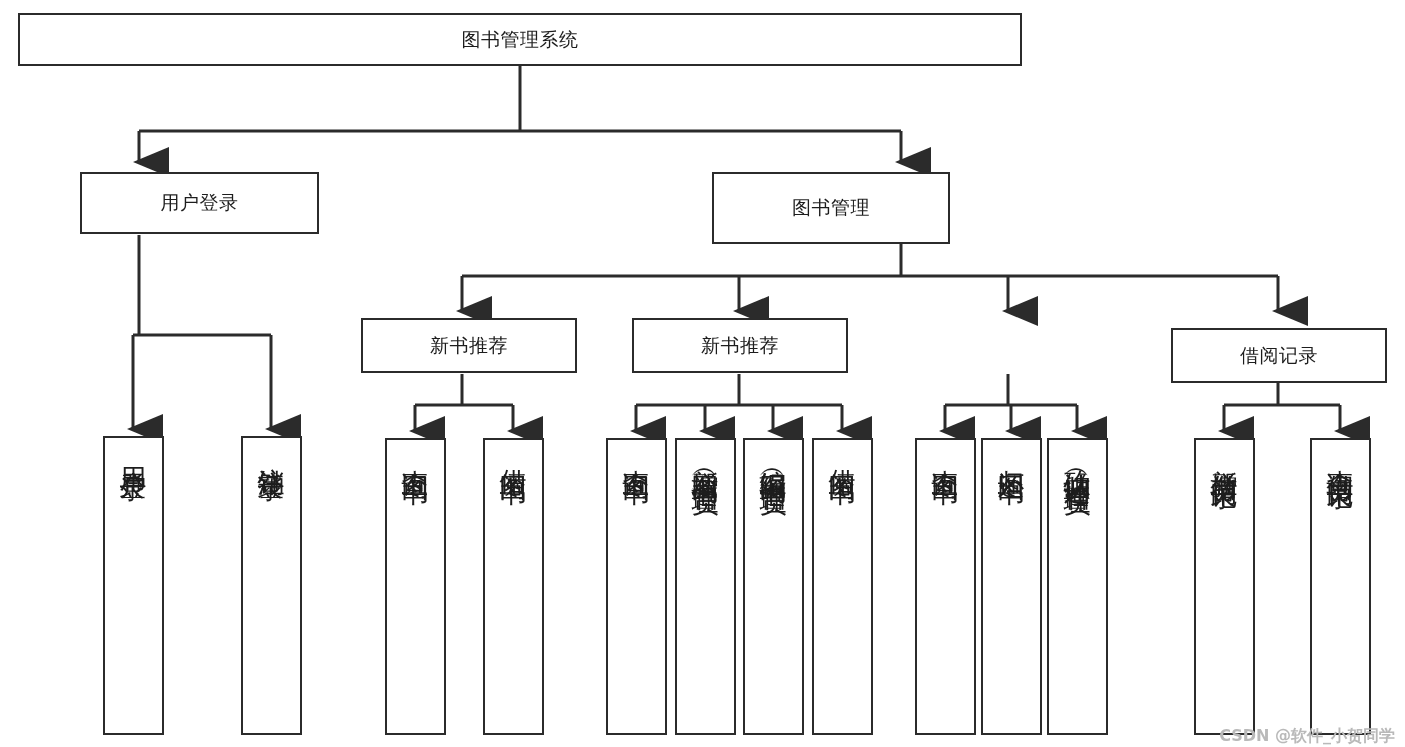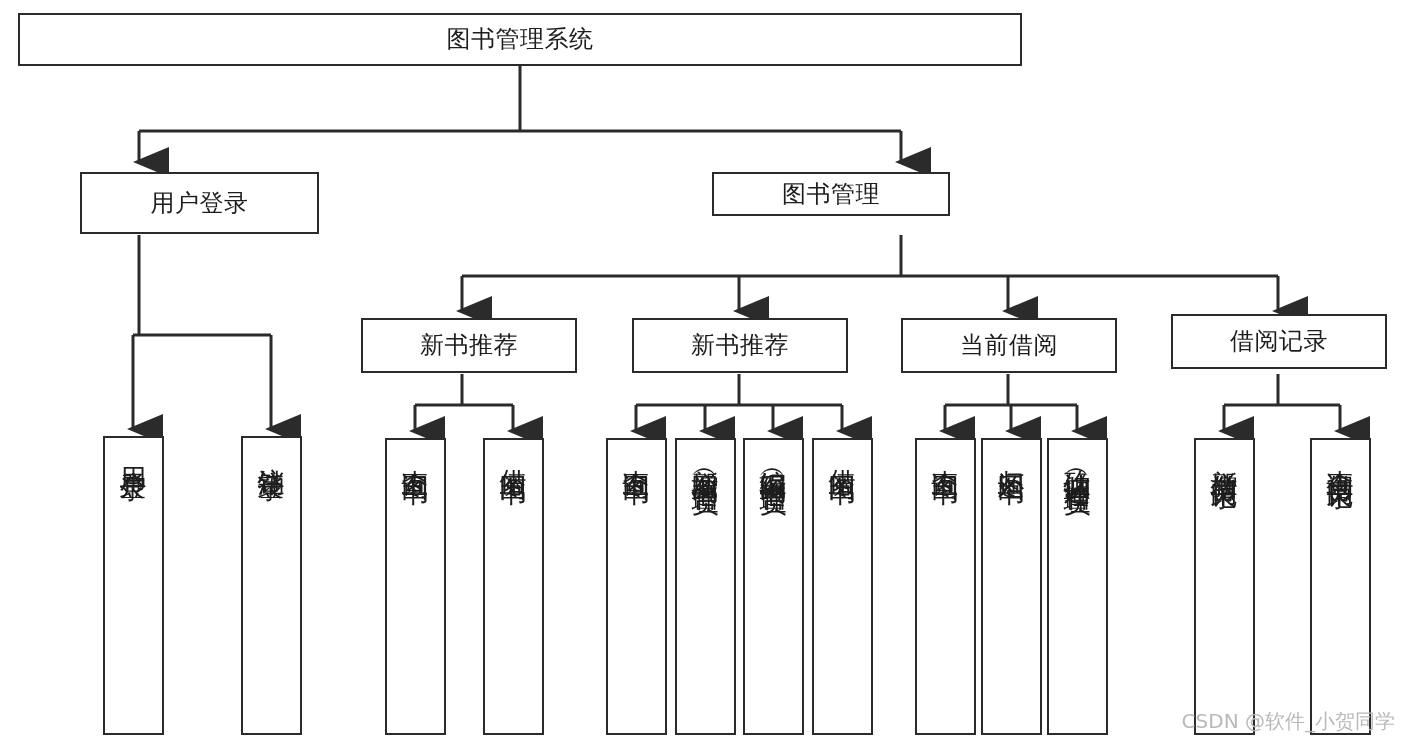--- a/index.html
+++ b/index.html
@@ -36,47 +36,48 @@
     color: #1d1d1d;
     z-index: 2;
   }
   .node .label {
     display: block;
     text-align: center;
     line-height: 1.12;
     letter-spacing: 0.5px;
   }
   .node.horiz .label {
-    font-size: 24px;
+    font-size: 19px;
     white-space: nowrap;
     font-family: Liberation Serif, serif;
   }
   .node.vert {
     align-items: flex-start;
     padding-top: 8px;
   }
   .node.vert .label {
     writing-mode: vertical-rl;
     text-orientation: upright;
     font-size: 27px;
     letter-spacing: 3px;
     line-height: 1;
   }
   .node.vert.tall .label {
     font-size: 27px;
   }
   #watermark {
     position: absolute;
     right: 10px;
-    bottom: 12px;
-    font-size: 20px;
+    bottom: 0;
+    font-size: 16px;
     color: #b9b9b9;
     white-space: nowrap;
     z-index: 5;
     font-family: "DejaVu Sans", "Liberation Sans", sans-serif;
+    font-weight: bold;
   }
 </style>
 </head>
 <body>
 
 <div id="canvas">
 
   <svg id="edges" viewBox="0 0 1405 747" width="1405" height="747">
     <defs>
       <marker id="arrow" viewBox="0 0 12 12" refX="6" refY="10" markerWidth="12" markerHeight="12" orient="auto-start-reverse">
@@ -127,34 +128,31 @@
     </g>
   </svg>
 
   <div class="node horiz" style="left:18px; top:13px; width:1004px; height:53px;">
     <span class="label">图书管理系统</span>
   </div>
 
   <div class="node horiz" style="left:80px; top:172px; width:239px; height:62px;">
     <span class="label">用户登录</span>
   </div>
-  <div class="node horiz" style="left:712px; top:172px; width:238px; height:44px;">
+  <div class="node horiz" style="left:712px; top:172px; width:238px; height:72px;">
     <span class="label">图书管理</span>
   </div>
 
   <div class="node horiz" style="left:361px; top:318px; width:216px; height:55px;justify-content:center;">
     <span class="label">新书推荐</span>
   </div>
   <div class="node horiz" style="left:632px; top:318px; width:216px; height:55px;">
     <span class="label">新书推荐</span>
   </div>
-  <div class="node horiz" style="left:901px; top:318px; width:216px; height:55px;">
-    <span class="label">当前借阅</span>
-  </div>
-  <div class="node horiz" style="left:1171px; top:314px; width:216px; height:55px;">
+  <div class="node horiz" style="left:1171px; top:328px; width:216px; height:55px;">
     <span class="label">借阅记录</span>
   </div>
 
   <div class="node vert" style="left:103px; top:436px; width:61px; height:299px;">
     <span class="label">用户登录</span>
   </div>
   <div class="node vert" style="left:241px; top:436px; width:61px; height:299px;">
     <span class="label">注销登录</span>
   </div>
 

